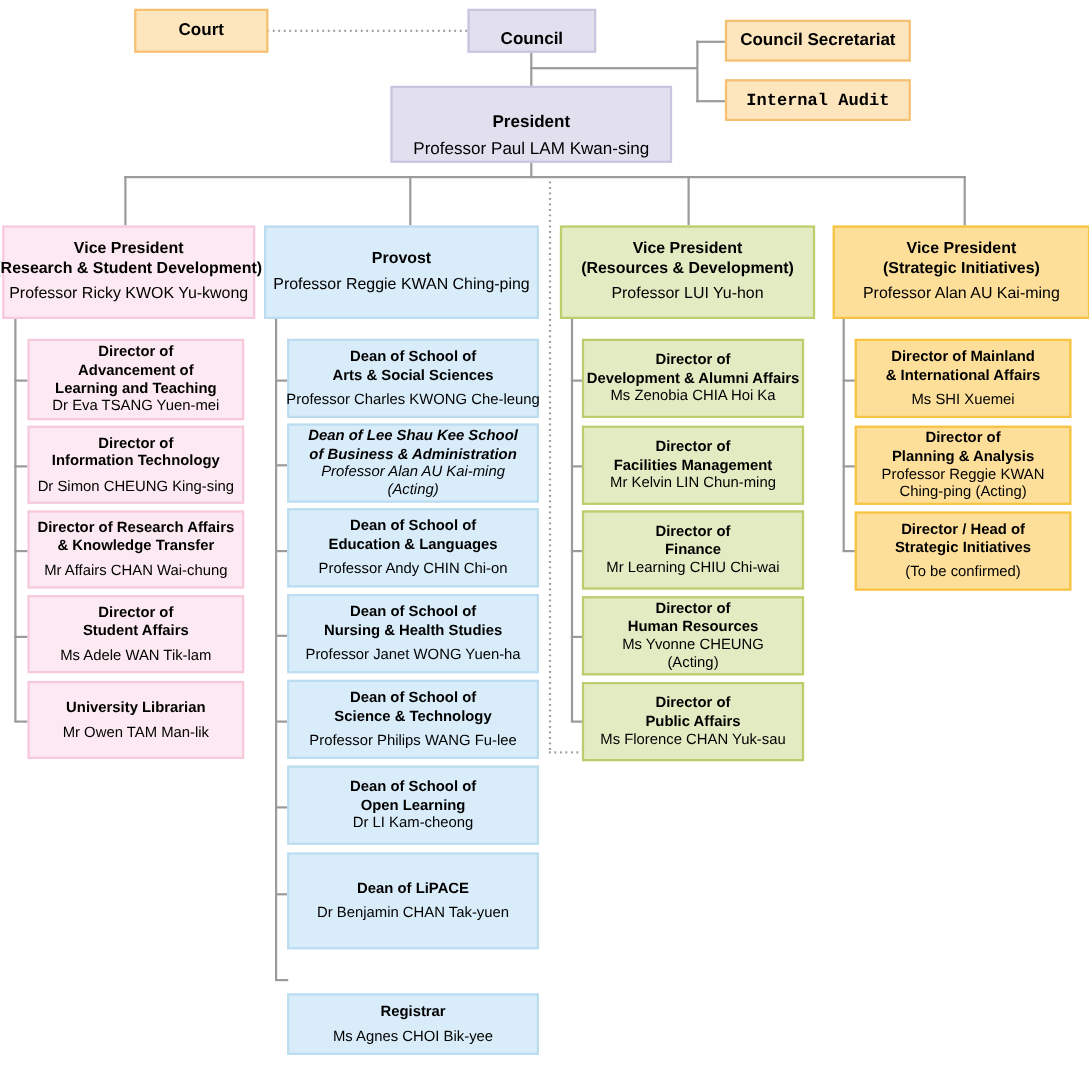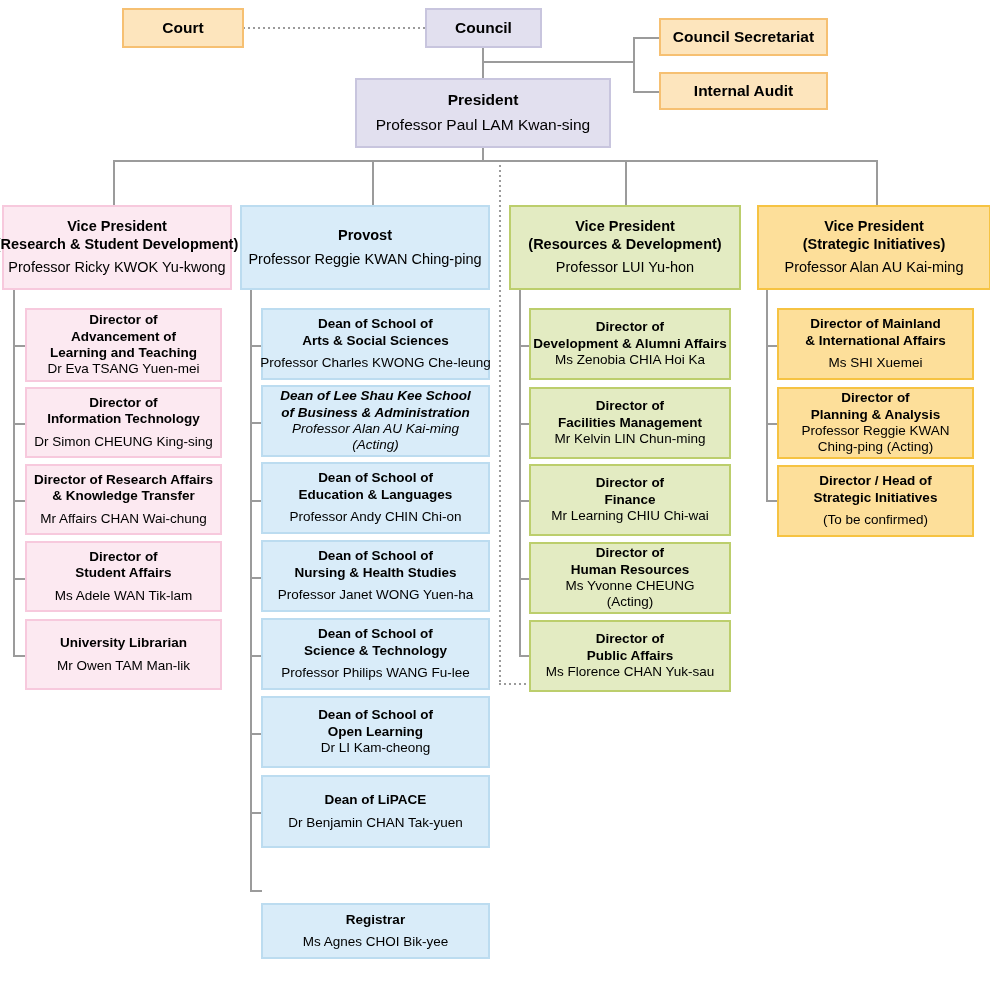--- a/index.html
+++ b/index.html
@@ -29,21 +29,21 @@
     line-height:1.22;
     z-index:5;
   }
   .box .ttl{ font-weight:bold; }
   .box .ttl div{ white-space:nowrap; }
   .box .nm{ font-weight:normal; }
   .box .nm div{ white-space:nowrap; }
 
   
   .c-orange{ background:#fde5bd; border-color:#f6c072; }
-  .c-purple{ background:#e2e0ef; border-color:#c8c5de; }
+  .c-purple{ background:#e2e0ef; border-color:#c8c5de;justify-content:flex-end; }
   .c-pink  { background:#fce9f1; border-color:#f7c9dd; }
   .c-blue  { background:#d9ecf9; border-color:#bcdcf0; }
   .c-green { background:#e3ebc2; border-color:#bcce6c; }
   .c-yellow{ background:#fddf9a; border-color:#f6c342; }
 
   
   .ln{ position:absolute; background:#9b9b9b; z-index:1; }
   .lnv{ width:2px; }
   .lnh{ height:2px; }
 
@@ -103,21 +103,21 @@
         <div>Council</div>
       </div>
   </div>
 
   <div class="box c-orange fs15" style="left:659px; top:18px; width:169px; height:38px;">
     <div class="ttl">
         <div>Council Secretariat</div>
       </div>
   </div>
 
-  <div class="box c-orange fs15" style="left:659px; top:72px; width:169px; height:38px;">
+  <div class="box c-orange fs15" style="left:659px; top:72px; width:169px; height:38px;font-family:Liberation Mono, monospace;">
     <div class="ttl">
         <div>Internal Audit</div>
       </div>
   </div>
 
   <div class="box c-purple fs15" style="left:355px; top:78px; width:256px; height:70px;">
     <div class="ttl">
         <div>President</div>
       </div>
     <div class="gap"></div>
@@ -276,21 +276,21 @@
   <div class="box c-blue fs13" style="left:261px; top:696px; width:229px; height:72px;">
     <div class="ttl">
       <div>Dean of School of</div>
       <div>Open Learning</div>
     </div>
     <div class="nm">
         <div>Dr LI Kam-cheong</div>
       </div>
   </div>
 
-  <div class="box c-blue fs13" style="left:261px; top:775px; width:229px; height:73px;">
+  <div class="box c-blue fs13" style="left:261px; top:775px; width:229px; height:88px;">
     <div class="ttl">
         <div>Dean of LiPACE</div>
       </div>
     <div class="gap"></div>
     <div class="nm">
         <div>Dr Benjamin CHAN Tak-yuen</div>
       </div>
   </div>
 
   <div class="box c-blue fs13" style="left:261px; top:903px; width:229px; height:56px;">

